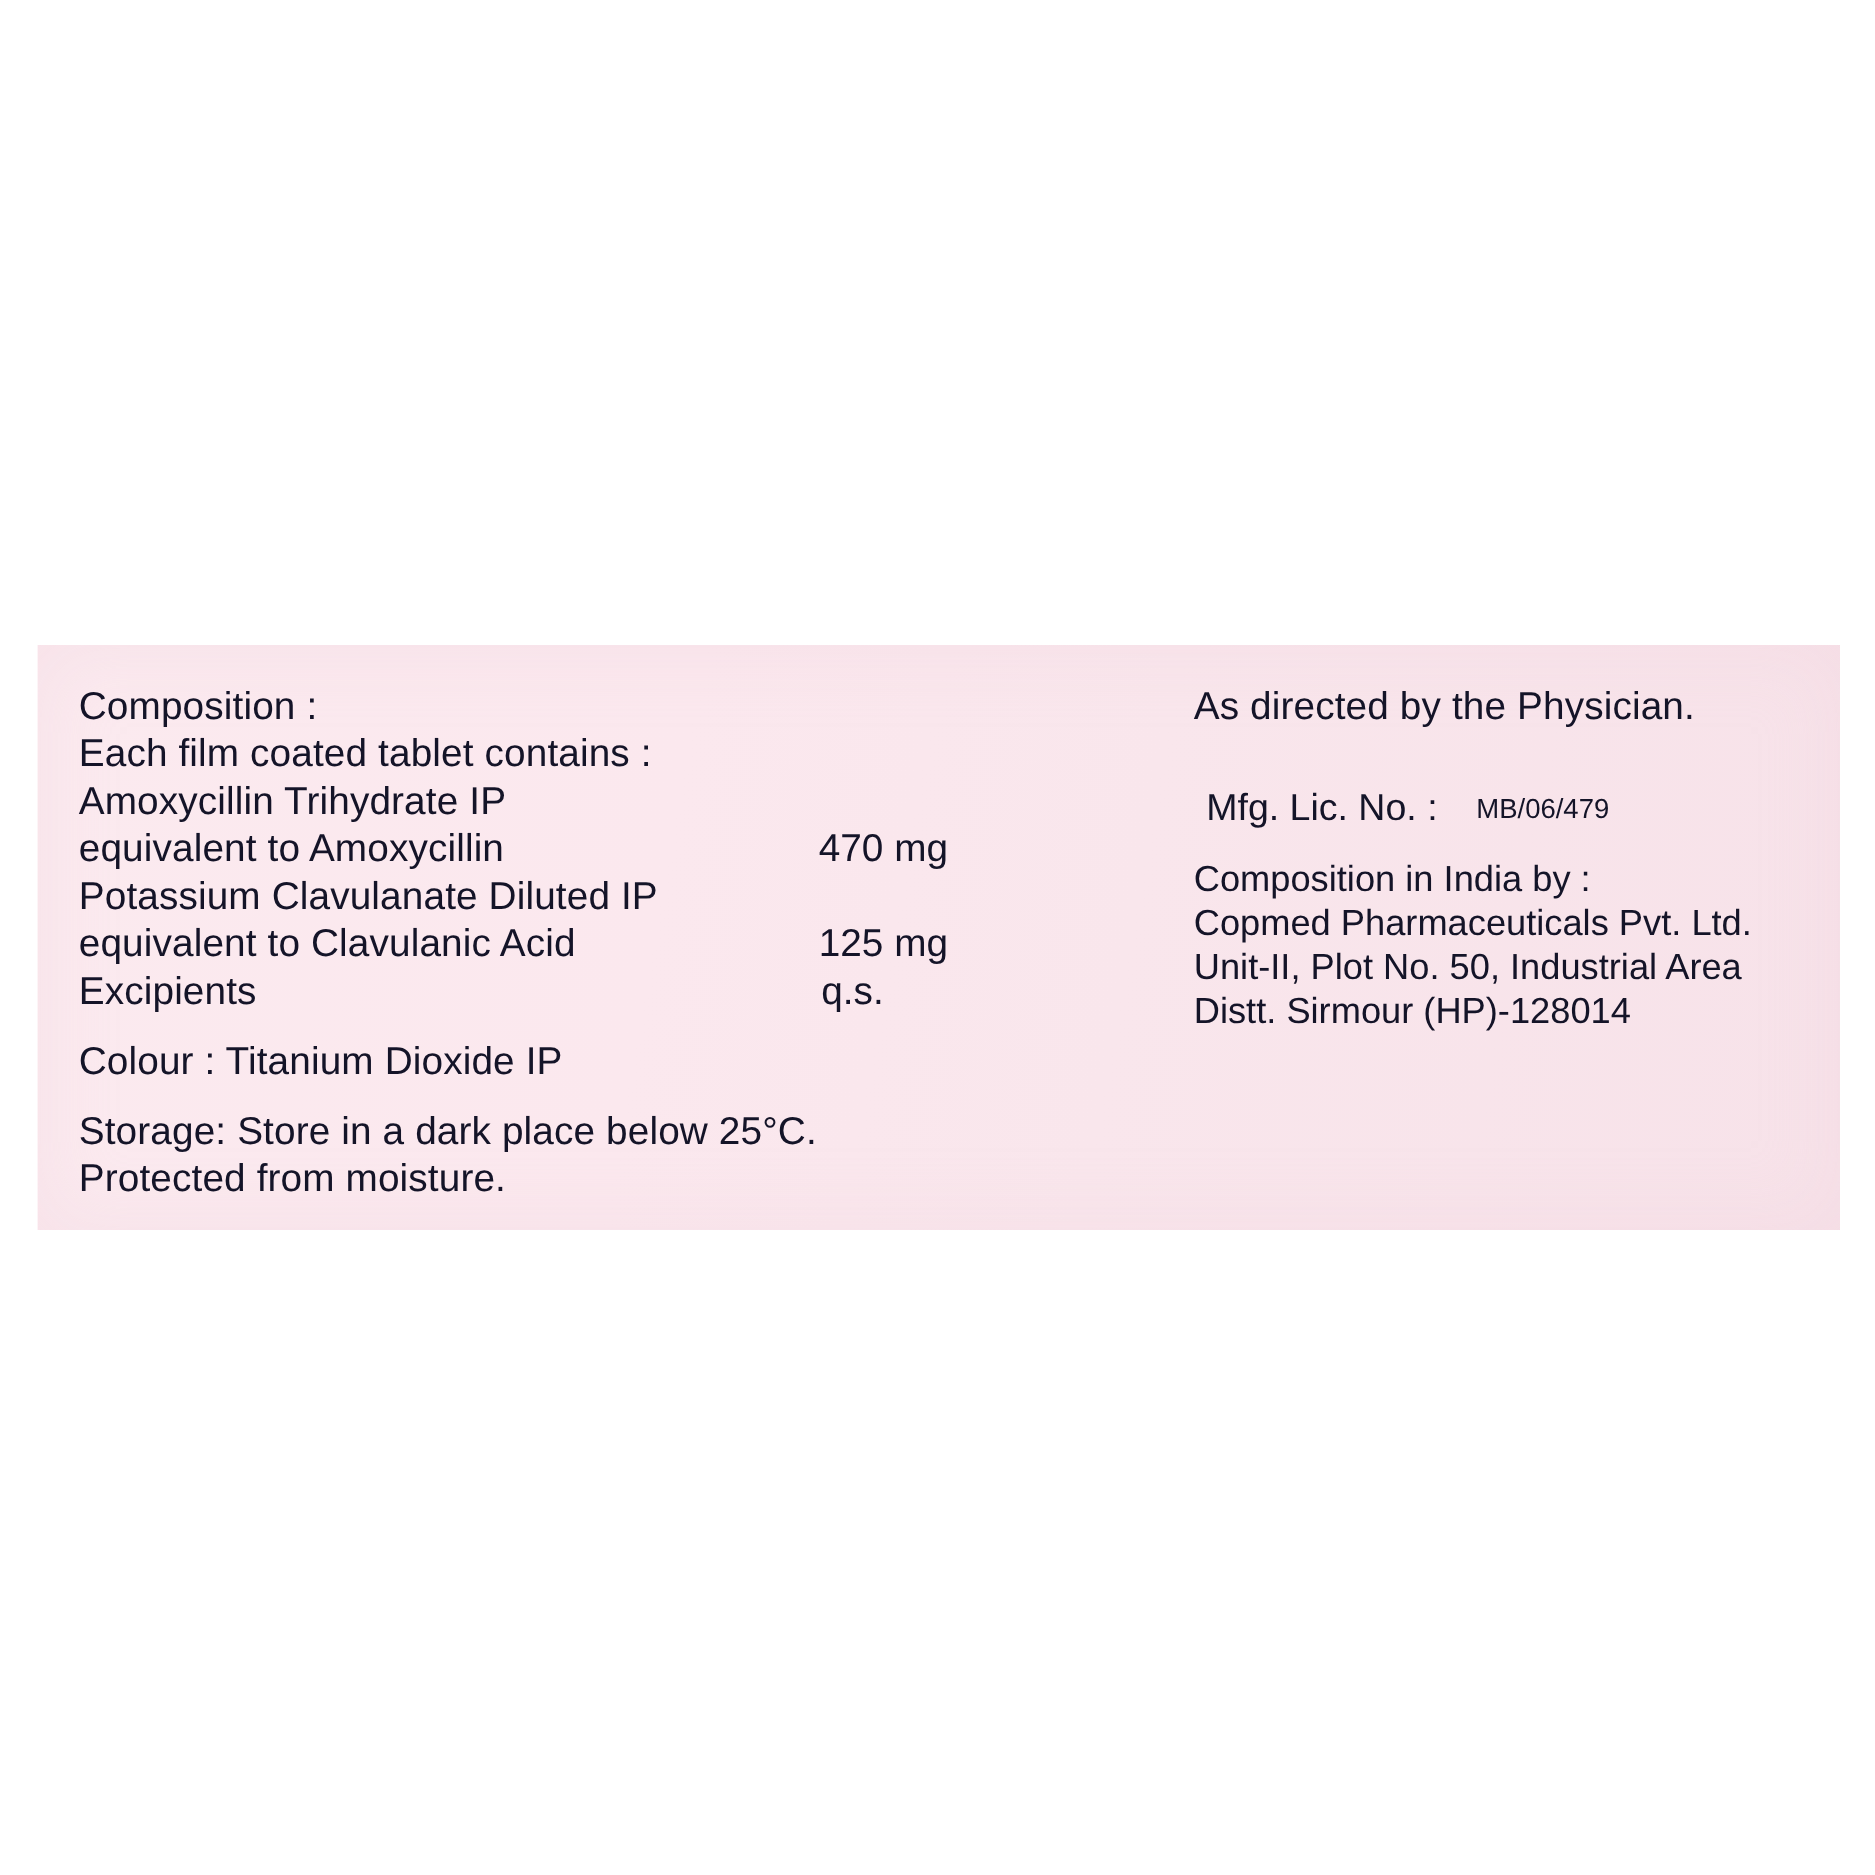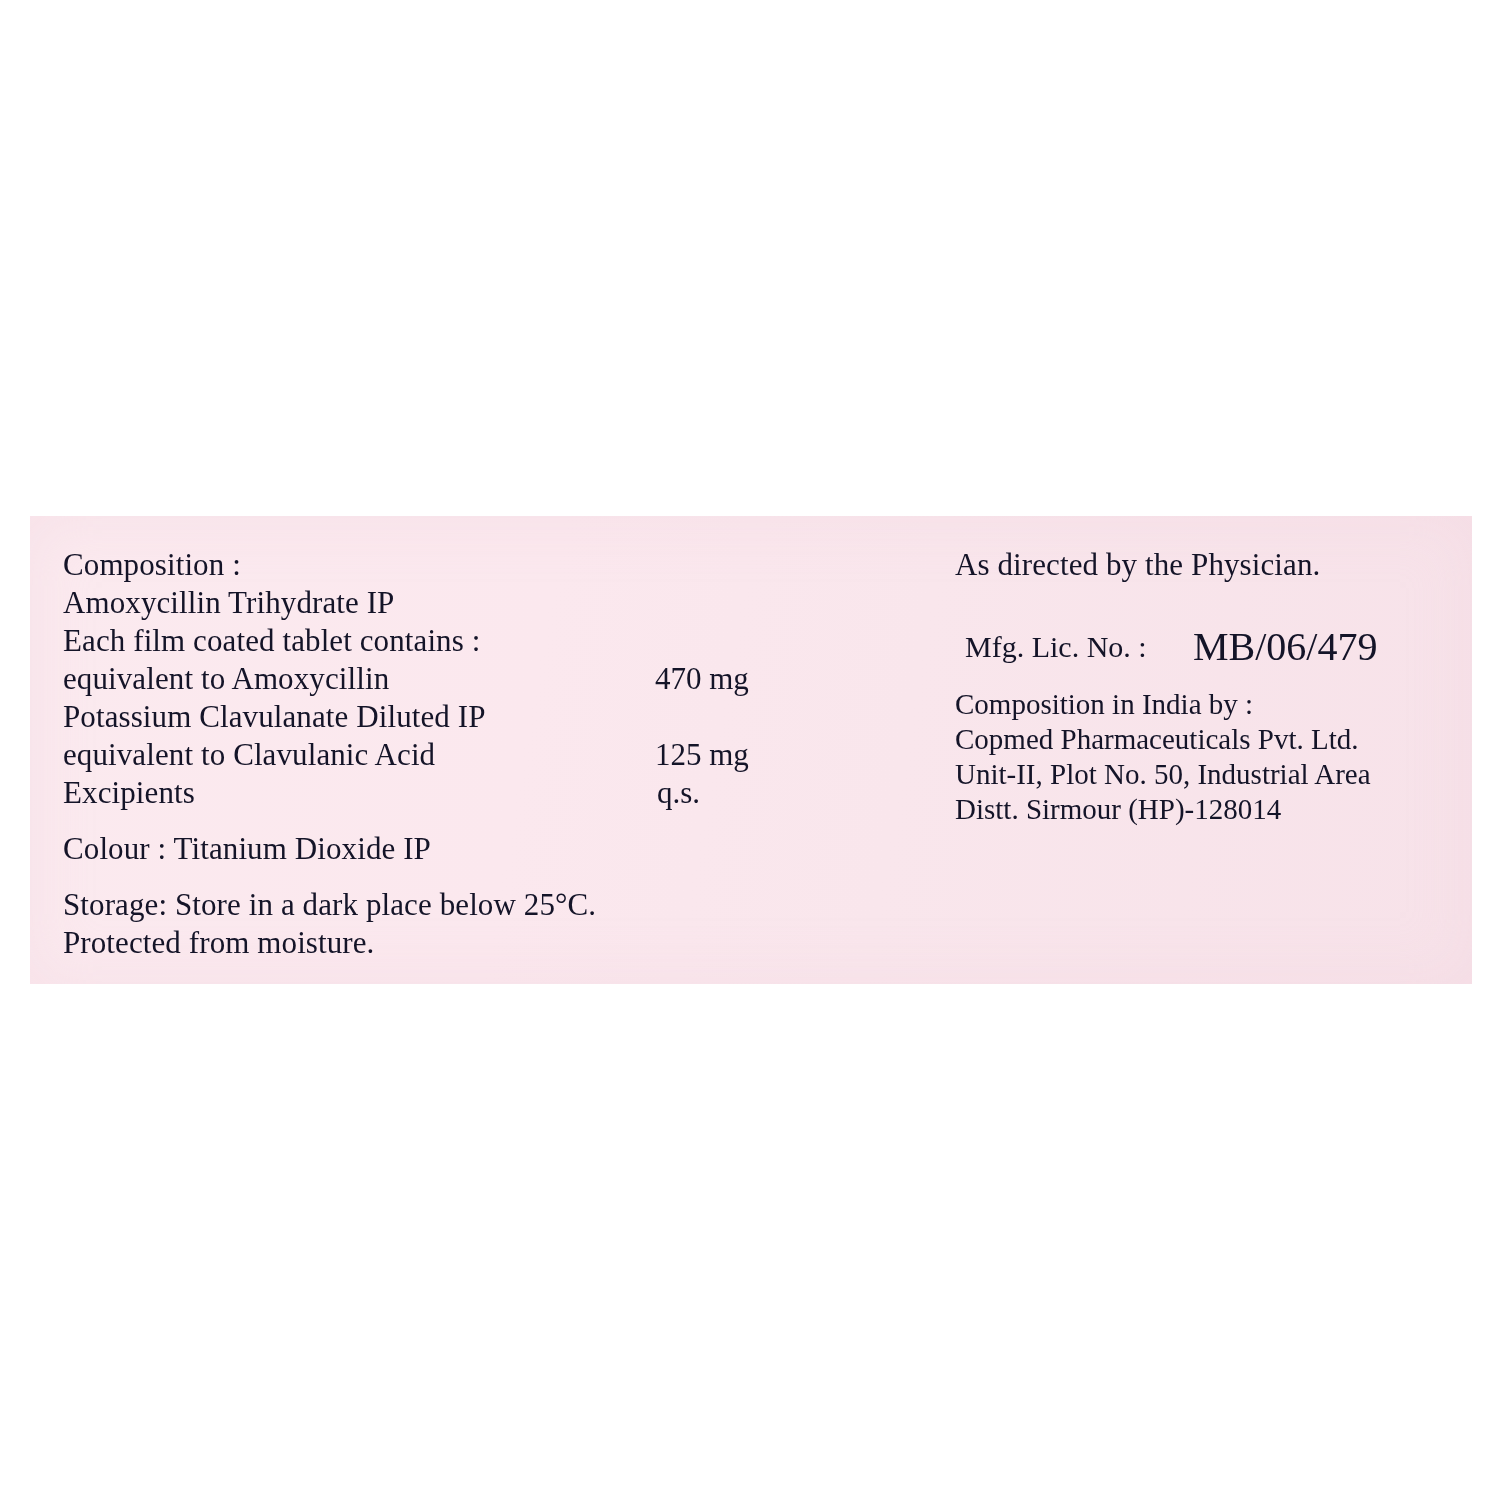--- a/index.html
+++ b/index.html
@@ -69,28 +69,28 @@
   }
   .addr-line {
     font-size: 29px;
     line-height: 35px;
     white-space: pre;
   }
 </style>
 </head>
 <body>
 
-<div id="carton" style="color: rgb(20, 20, 40); font-family: Liberation Serif, serif;">
+<div id="carton" style="color: rgb(20, 20, 40);">
 
   <div class="panel" id="left-panel">
 
     <div class="line">Composition :</div>
+    <div class="line">Each film coated tablet contains :</div>
+
     <div class="line">Amoxycillin Trihydrate IP</div>
-
-    <div class="line">Each film coated tablet contains :</div>
     <div class="rowwrap">
       <div class="line">equivalent to Amoxycillin</div>
       <div class="value-right">470 mg</div>
     </div>
 
     <div class="line">Potassium Clavulanate Diluted IP</div>
     <div class="rowwrap">
       <div class="line">equivalent to Clavulanic Acid</div>
       <div class="value-right">125 mg</div>
     </div>
@@ -111,21 +111,21 @@
 
   <div class="panel" id="right-panel">
 
     <div class="line">As directed by the Physician.</div>
 
     <div class="gap-lg"></div>
 
     <div class="gap-lg"></div>
     <div class="rowwrap">
       <div class="mfg-line">Mfg. Lic. No. :</div>
-      <div class="value-right" style="left:238px; font-size:40px;text-align:center;">MB/06/479</div>
+      <div class="value-right" style="left:226px; font-size:22px;text-align:center;">MB/06/479</div>
     </div>
 
     <div class="gap-lg"></div>
     <div class="addr-line">Composition in India by :</div>
     <div class="addr-line">Copmed Pharmaceuticals Pvt. Ltd.</div>
     <div class="addr-line">Unit-II, Plot No. 50, Industrial Area</div>
     <div class="addr-line">Distt. Sirmour (HP)-128014</div>
 
   </div>
 

